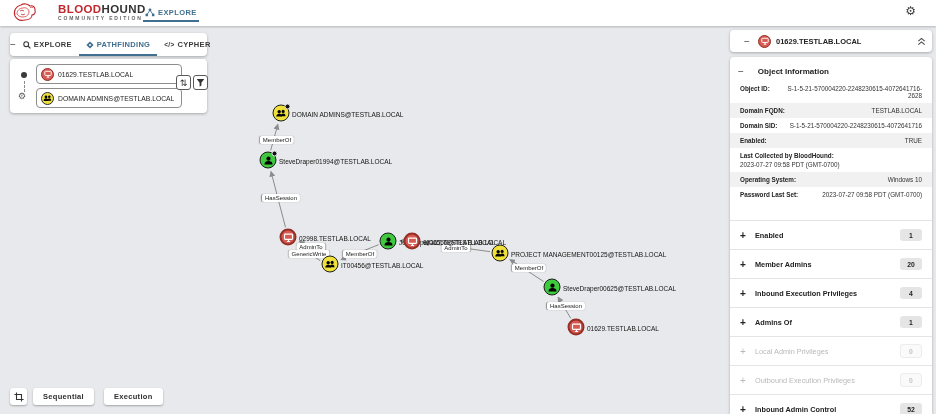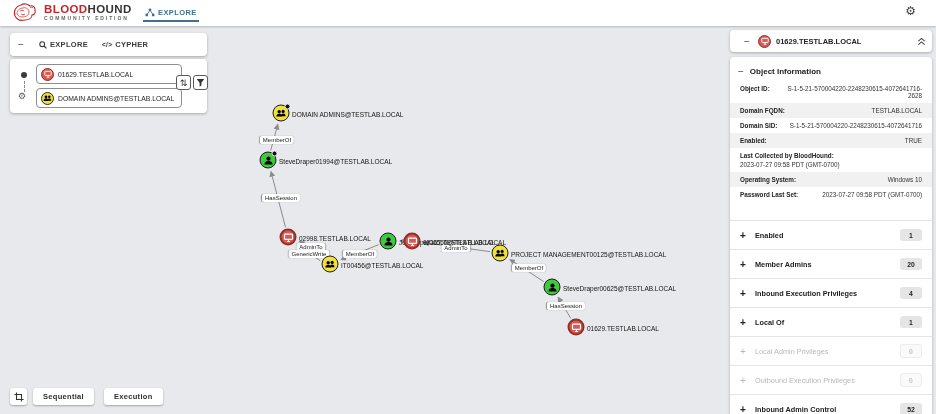--- a/index.html
+++ b/index.html
@@ -5,21 +5,21 @@
   * { box-sizing: border-box; margin: 0; padding: 0; }
   html,body { width:936px; height:414px; overflow:hidden; }
   body { font-family:"Liberation Sans", sans-serif; background:#e8e9ec; position:relative; }
 
   .card { position:absolute; background:#fff; border-radius:4px; box-shadow:0 1px 3px rgba(0,0,0,.28); }
 
   
   #topbar { position:absolute; top:0; left:0; right:0; height:26px; background:#fff;
             box-shadow:0 1px 2px rgba(0,0,0,.22); z-index:40; }
   #logo { position:absolute; left:12px; top:2px; display:flex; align-items:center; }
-  #brand-text { margin-left:7px; line-height:1; }
+  #brand-text { margin-left:21px; line-height:1; }
   #brand-main { font-size:11.5px; font-weight:bold; letter-spacing:.4px; }
   #brand-main .blood { color:#c1272d; }
   #brand-main .hound { color:#333; }
   #brand-sub { font-size:5px; letter-spacing:1.9px; color:#666; font-weight:bold; margin-top:1px; }
   #explore-tab { position:absolute; left:143px; top:5px; display:flex; align-items:center; gap:3px;
                  color:#406f8f; font-size:7.5px; font-weight:bold; letter-spacing:.4px;
                  border-bottom:2px solid #406f8f; padding:3px 2px 3px 2px; cursor:pointer; }
   #gear-btn { position:absolute; right:20px; top:5px; font-size:12px; color:#3c3c3c; cursor:pointer;
               font-family:"DejaVu Sans", sans-serif; line-height:1; }
 
@@ -80,21 +80,21 @@
   #std-btn { left:104px; }
 
   
   #rp-header { left:730px; top:30px; width:202px; height:22px; display:flex; align-items:center;
                padding:0 6px; z-index:30; }
   #rp-title { font-size:7.5px; font-weight:bold; color:#222; margin-left:5px; flex:1; }
   #rp-collapse { cursor:pointer; display:flex; align-items:center; }
   #rp-body { left:730px; top:57px; width:202px; height:357px; border-radius:4px 4px 0 0;
              z-index:30; overflow:hidden; }
   #oi-header { display:flex; align-items:center; height:20px; padding:0 8px; margin-top:4px; }
-  #oi-title { font-size:8px; font-weight:bold; color:#222; margin-left:6px; }
+  #oi-title { font-size:8px; font-weight:bold; color:#222; margin-left:14px; }
   .kv { display:flex; justify-content:space-between; gap:6px; padding:4px 10px; font-size:6.3px; }
   .kv .k { font-weight:bold; color:#222; white-space:nowrap; }
   .kv .v { color:#333; text-align:right; }
   .kv.shaded { background:#f1f1f2; }
   .kv.two-line { display:block; }
   .kv.two-line .v { display:block; text-align:left; margin-top:2px; }
   #rp-sections { margin-top:18px; }
   .sec-row { display:flex; align-items:center; gap:7px; height:29px; padding:0 10px;
              border-top:1px solid #e4e4e4; cursor:pointer; }
   .sec-plus { font-size:10px; font-weight:bold; color:#222; width:8px; }
@@ -241,20 +241,27 @@
 
 <div id="tabs-card" class="card">
   <div class="collapse-btn">−</div>
   <div class="ltab">
     <svg width="8" height="8" viewBox="0 0 8 8">
       <circle cx="3.2" cy="3.2" r="2.4" fill="none" stroke="#3a3a3a" stroke-width="1.1"></circle>
       <path d="M5 5 L7.4 7.4" stroke="#3a3a3a" stroke-width="1.2"></path>
     </svg>
     <span>EXPLORE</span>
   </div>
+  <div class="ltab active">
+    <svg width="8" height="8" viewBox="0 0 8 8">
+      <path d="M4 0.4 L7.6 4 L4 7.6 L0.4 4 Z" fill="#406f8f"></path>
+      <circle cx="4" cy="4" r="1" fill="#fff"></circle>
+    </svg>
+    <span>PATHFINDING</span>
+  </div>
   <div class="ltab">
     <span class="cypher-glyph">&lt;/&gt;</span>
     <span>CYPHER</span>
   </div>
 </div>
 
 <div id="path-card" class="card">
   <div id="marker-col">
     <div id="start-dot"></div>
     <div id="marker-line"></div>
@@ -370,21 +377,21 @@
   </div>
 
   <div class="sec-row">
     <span class="sec-plus">+</span>
     <span class="sec-label">Inbound Execution Privileges</span>
     <span class="sec-badge">4</span>
   </div>
 
   <div class="sec-row">
     <span class="sec-plus">+</span>
-    <span class="sec-label">Local Of</span>
+    <span class="sec-label">Admins Of</span>
     <span class="sec-badge">1</span>
   </div>
 
   <div class="sec-row disabled">
     <span class="sec-plus">+</span>
     <span class="sec-label">Local Admin Privileges</span>
     <span class="sec-badge">0</span>
   </div>
 
   <div class="sec-row disabled">

